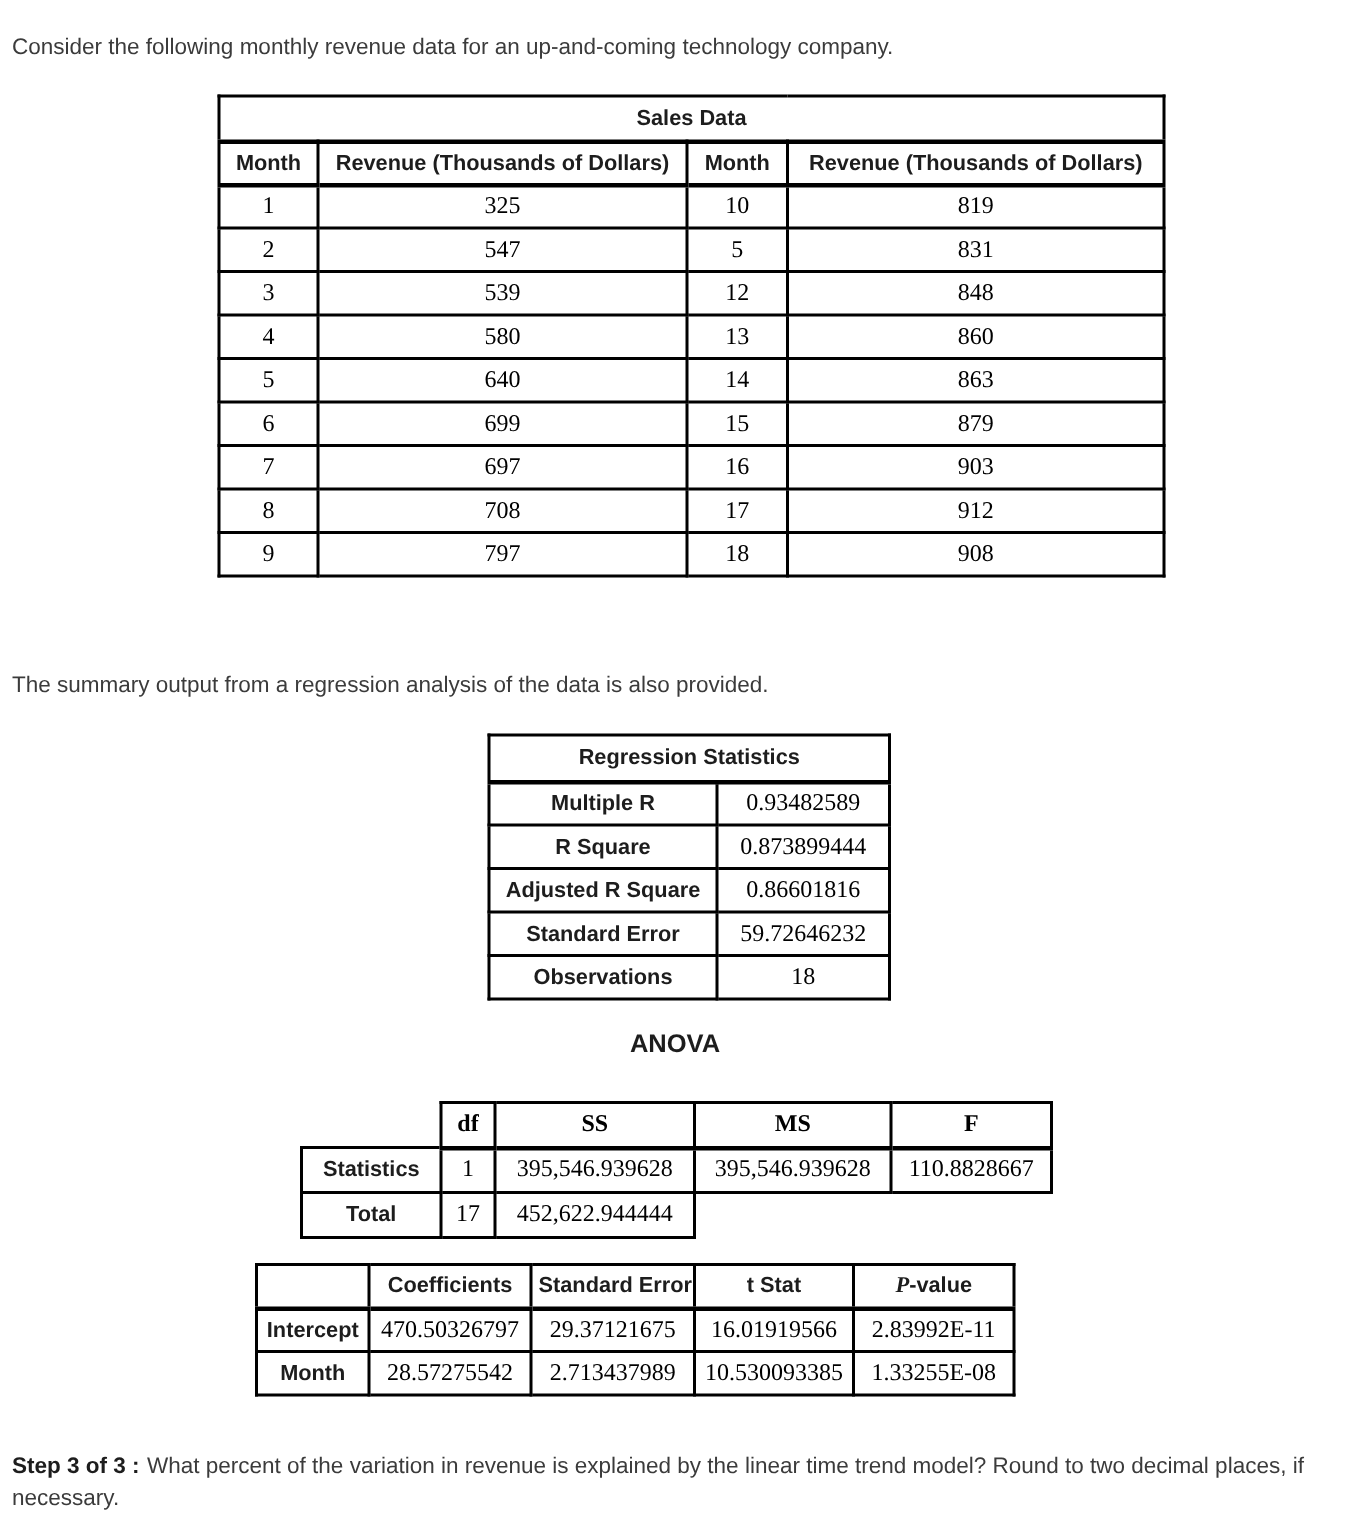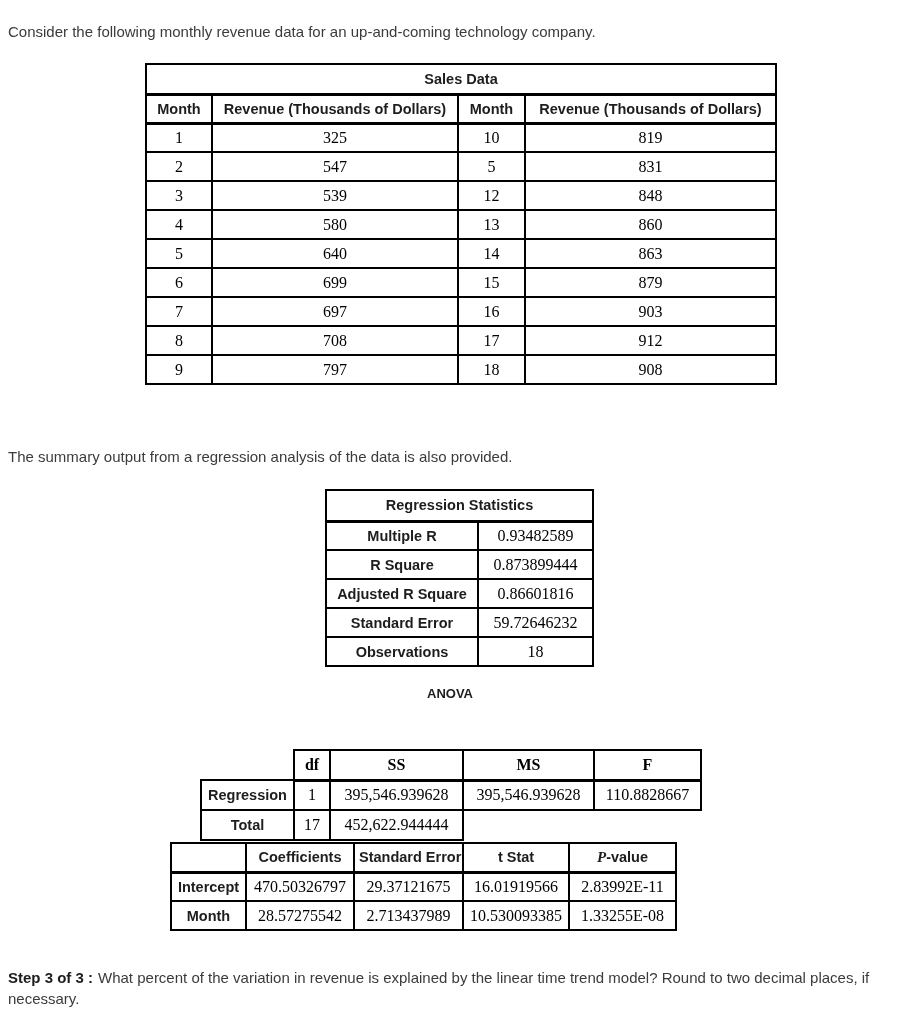--- a/index.html
+++ b/index.html
@@ -76,24 +76,24 @@
   .regstats tr.title-row { height: 31px; }
 
   
   .anova-heading {
     position: absolute;
     left: 200px;
     top: 686px;
     width: 500px;
     text-align: center;
     font-weight: 700;
-    font-size: 13px;
+    font-size: 17px;
     color: #1d1d1d;
   }
-  .anova-table { left: 200px; top: 749px; width: 500px; }
+  .anova-table { left: 200px; top: 734px; width: 500px; }
   .anova-table tr { height: 30px; }
 
   
   .coef { left: 170px; top: 842px; width: 505px; padding-left: 32px; }
   .coef tr { height: 29px; }
 
   .step-para { left: 8px; top: 952px; width: 893px; }
   .step-label { font-weight: 700; color: #1d1d1d; margin-right: 5px; }
 </style>
 </head>
@@ -225,21 +225,21 @@
     </colgroup>
     <tbody>
       <tr>
         <td class="noborder"></td>
         <td class="serif-b thick-bottom">df</td>
         <td class="serif-b thick-bottom">SS</td>
         <td class="serif-b thick-bottom">MS</td>
         <td class="serif-b thick-bottom">F</td>
       </tr>
       <tr>
-        <td class="sans-b">Regression</td>
+        <td class="sans-b">Statistics</td>
         <td class="serif">1</td>
         <td class="serif">395,546.939628</td>
         <td class="serif">395,546.939628</td>
         <td class="serif">110.8828667</td>
       </tr>
       <tr>
         <td class="sans-b">Total</td>
         <td class="serif">17</td>
         <td class="serif">452,622.944444</td>
         <td class="noborder"></td>

